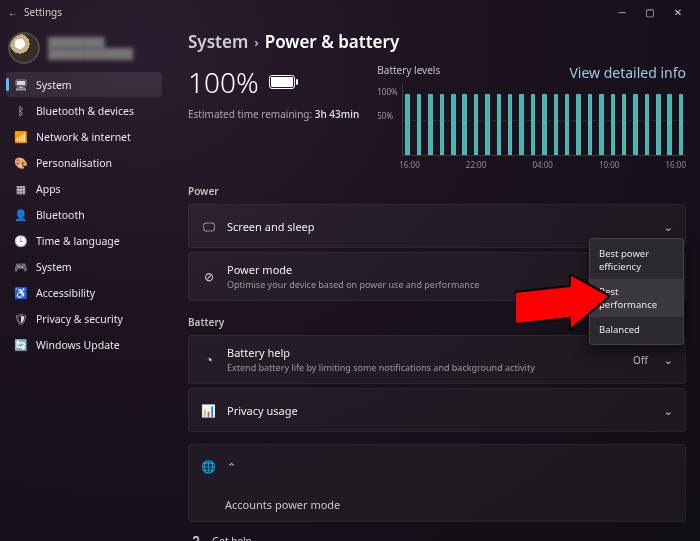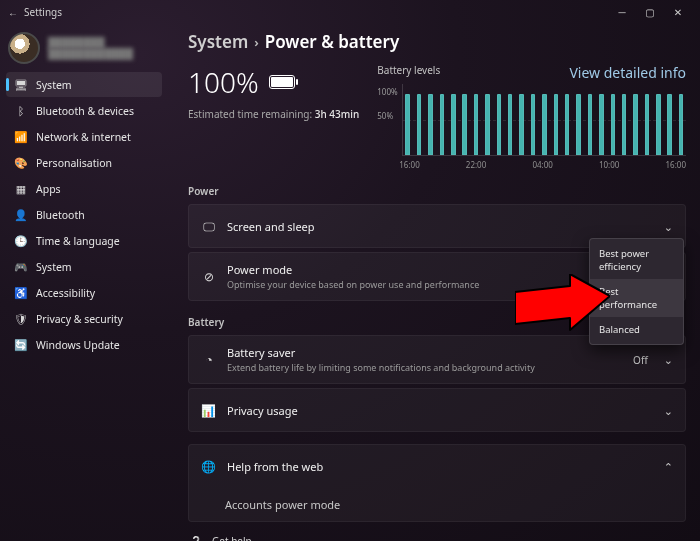--- a/index.html
+++ b/index.html
@@ -242,21 +242,21 @@
         </div>
       </div>
     </div>
 
     <div class="section-title">Battery</div>
 
     <div class="card">
       <div class="row">
         <span class="ricon">◔</span>
         <div class="rtext">
-          <div class="rtitle">Battery saver</div>
+          <div class="rtitle">Battery help</div>
           <div class="rsub">Extend battery life by limiting some notifications and background activity</div>
         </div>
         <span class="val">Off</span>
         <span class="rchev">⌄</span>
       </div>
     </div>
 
     <div class="card">
       <div class="row">
         <span class="ricon">📊</span>
@@ -265,23 +265,20 @@
           </div>
         <span class="rchev">⌄</span>
       </div>
     </div>
 
     <div style="height:8px"></div>
 
     <div class="card">
       <div class="row">
         <span class="ricon">🌐</span>
-        <div class="rtext">
-            <div class="rtitle">Help from the web</div>
-          </div>
         <span class="rchev">⌃</span>
       </div>
       <div class="row sub">
         <div class="rtext">
             <div class="rtitle" style="color:#c8c8c8">Accounts power mode</div>
           </div>
       </div>
     </div>
 
     <div class="footer-links">

